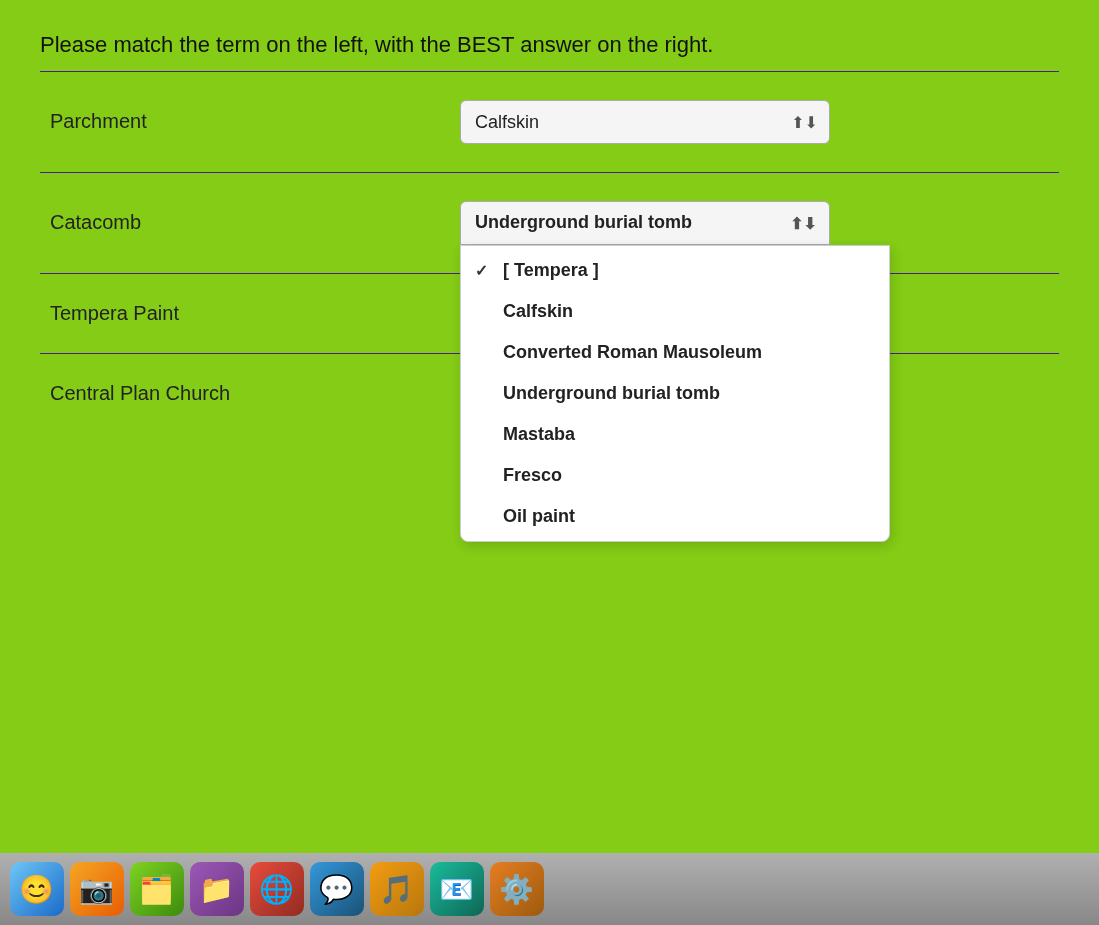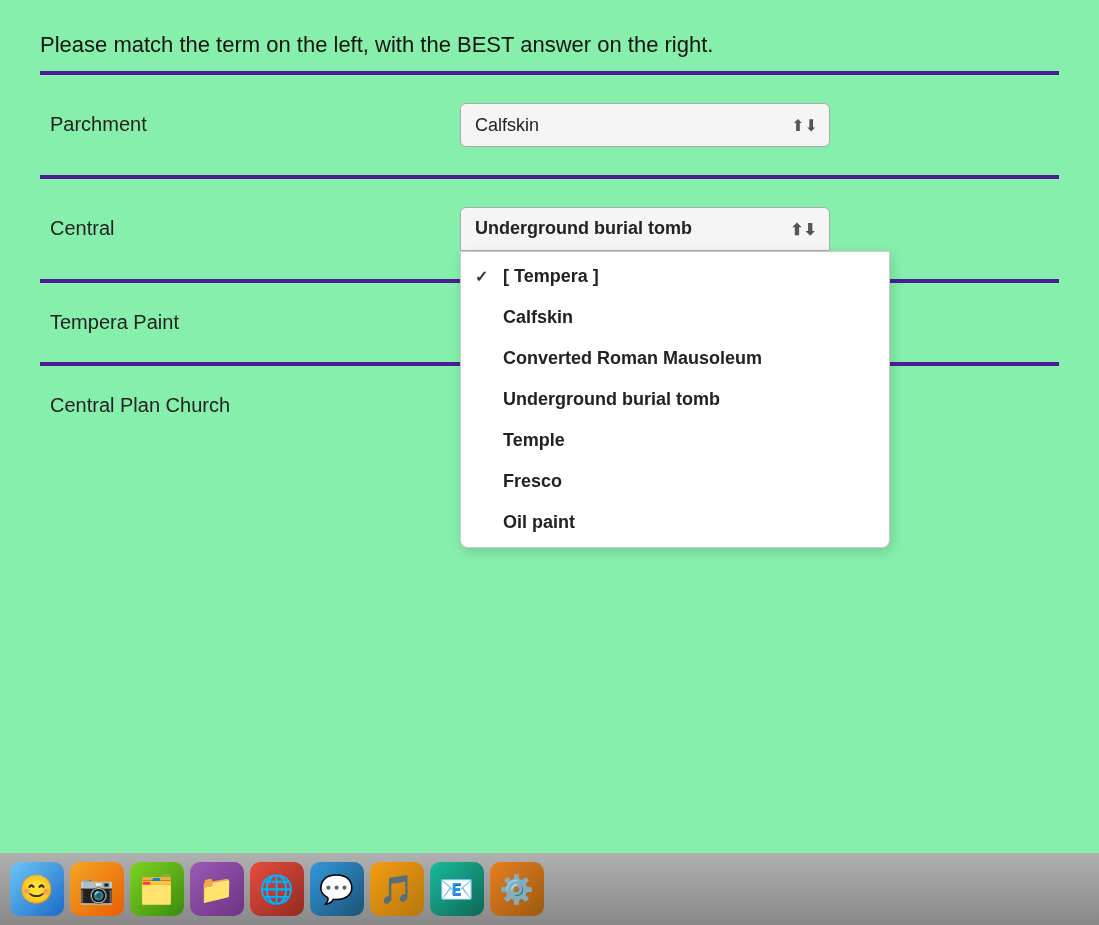--- a/index.html
+++ b/index.html
@@ -11,37 +11,37 @@
     body {
       font-family: -apple-system, BlinkMacSystemFont, 'Segoe UI', sans-serif;
       background: #f0f0f0;
       width: 1099px;
       height: 925px;
       overflow: hidden;
       position: relative;
     }
 
     .main-container {
-      background: #86efac;
+      background: #84cc16;
       width: 1099px;
       min-height: 880px;
       padding: 30px 40px 20px 40px;
       position: relative;
     }
 
     .instruction {
       font-size: 22px;
       color: #111;
       margin-bottom: 10px;
       font-weight: 400;
       line-height: 1.4;
     }
 
     .matching-row {
-      border-top: 4px solid #4c1d95;
+      border-top: 1px solid #4c1d95;
       display: flex;
       align-items: center;
       padding: 28px 0;
       position: relative;
     }
 
     .term-cell {
       width: 420px;
       font-size: 20px;
       color: #222;
@@ -199,21 +199,21 @@
       <div class="select-wrapper">
         <select>
           <option>Calfskin</option>
         </select>
         <span class="select-arrow">⬆⬇</span>
       </div>
     </div>
   </div>
 
   <div class="matching-row">
-    <div class="term-cell">Central</div>
+    <div class="term-cell">Catacomb</div>
     <div class="answer-cell">
       <div class="dropdown-open-wrapper">
         <div class="select-display">
           <span>Underground burial tomb</span>
           <span class="arrow">⬆⬇</span>
         </div>
         <div class="dropdown-list">
           <div class="dropdown-item">
             <span class="check">✓</span>
             <span>[ Tempera ]</span>
@@ -225,21 +225,21 @@
           <div class="dropdown-item">
             <span class="check empty"></span>
             <span>Converted Roman Mausoleum</span>
           </div>
           <div class="dropdown-item">
             <span class="check empty"></span>
             <span>Underground burial tomb</span>
           </div>
           <div class="dropdown-item">
             <span class="check empty"></span>
-            <span>Temple</span>
+            <span>Mastaba</span>
           </div>
           <div class="dropdown-item">
             <span class="check empty"></span>
             <span>Fresco</span>
           </div>
           <div class="dropdown-item">
             <span class="check empty"></span>
             <span>Oil paint</span>
           </div>
         </div>

